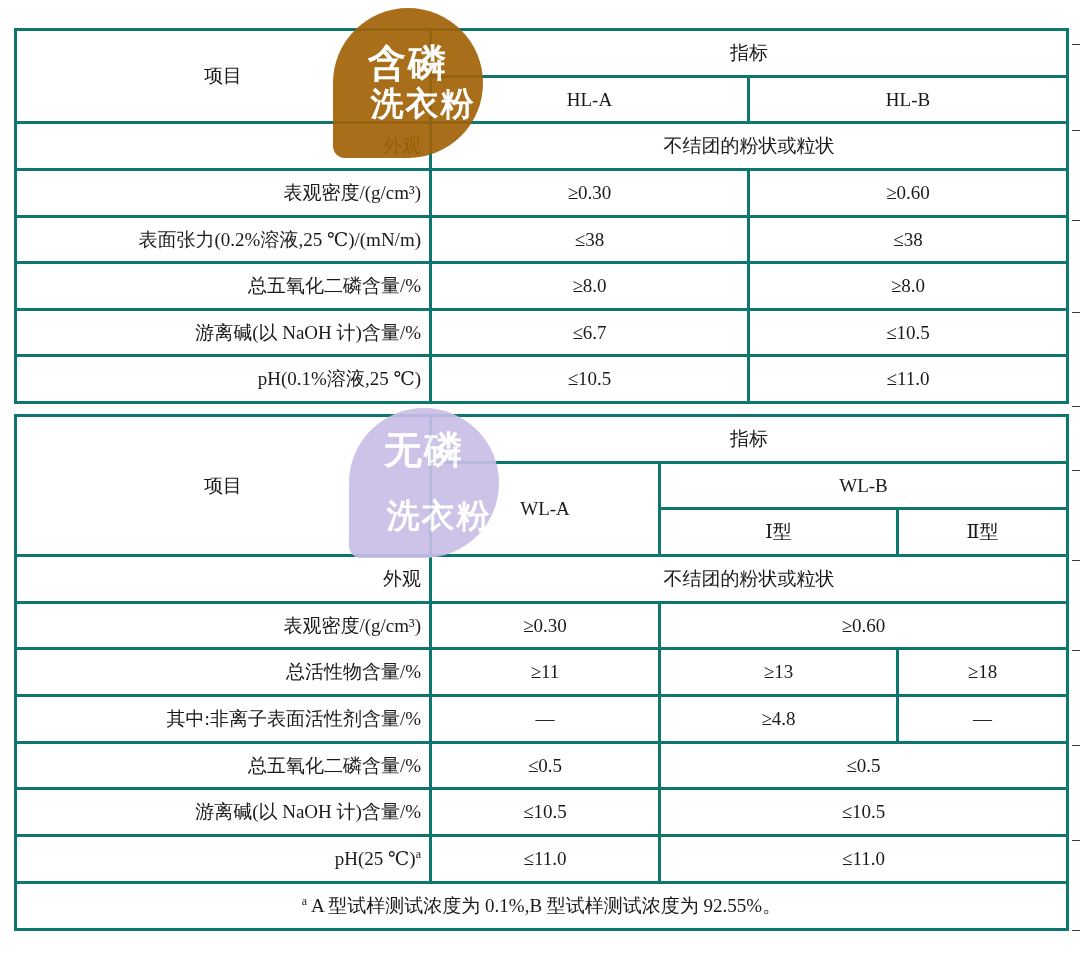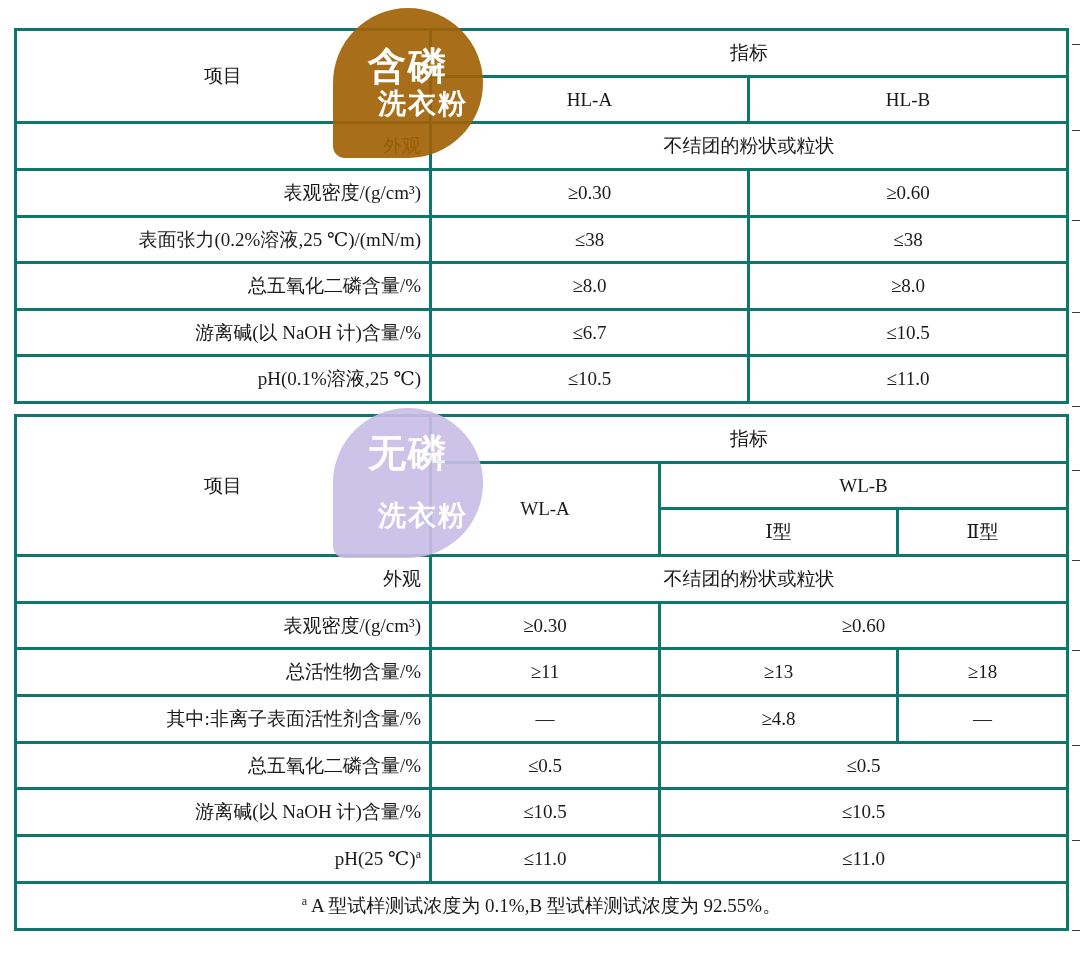--- a/index.html
+++ b/index.html
@@ -75,34 +75,34 @@
     pointer-events: none;
     opacity: 0.92;
   }
   .badge .big {
     font-size: 38px;
     font-weight: bold;
     letter-spacing: 2px;
     line-height: 1.05;
   }
   .badge .small {
-    font-size: 28px;
+    font-size: 33px;
     font-weight: bold;
     letter-spacing: 2px;
     line-height: 1.1;
     margin-top: 2px;
     margin-left: 30px;
   }
   #badge-green {
     left: 333px;
     top: 8px;
     background: #a16207;
   }
   #badge-purple {
-    left: 333px;
+    left: 349px;
     top: 408px;
     background: #c9bde6;
     gap: 25px;
   }
   
   .edge-mark {
     position: absolute;
     right: 0;
     width: 8px;
     height: 1px;

